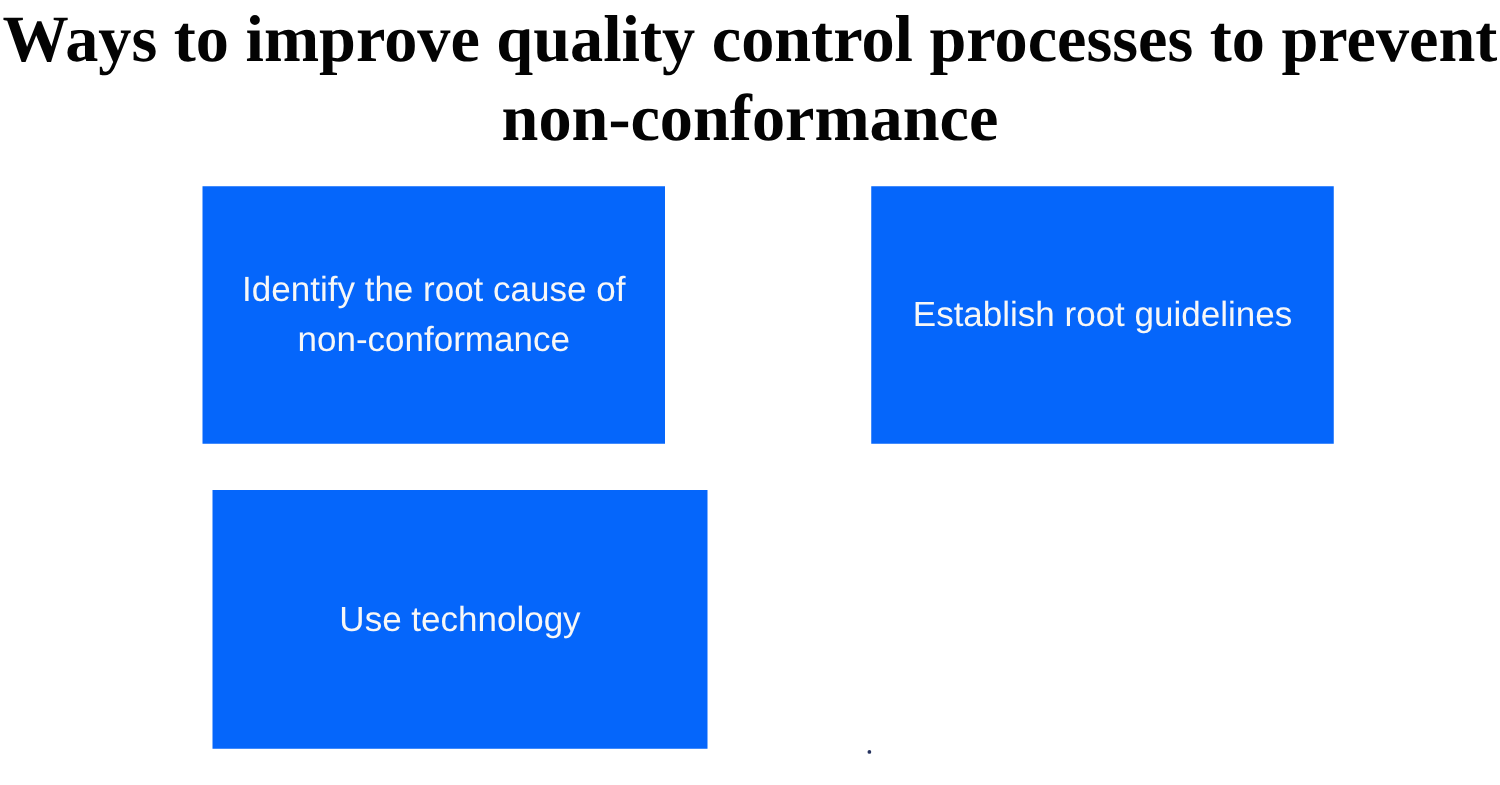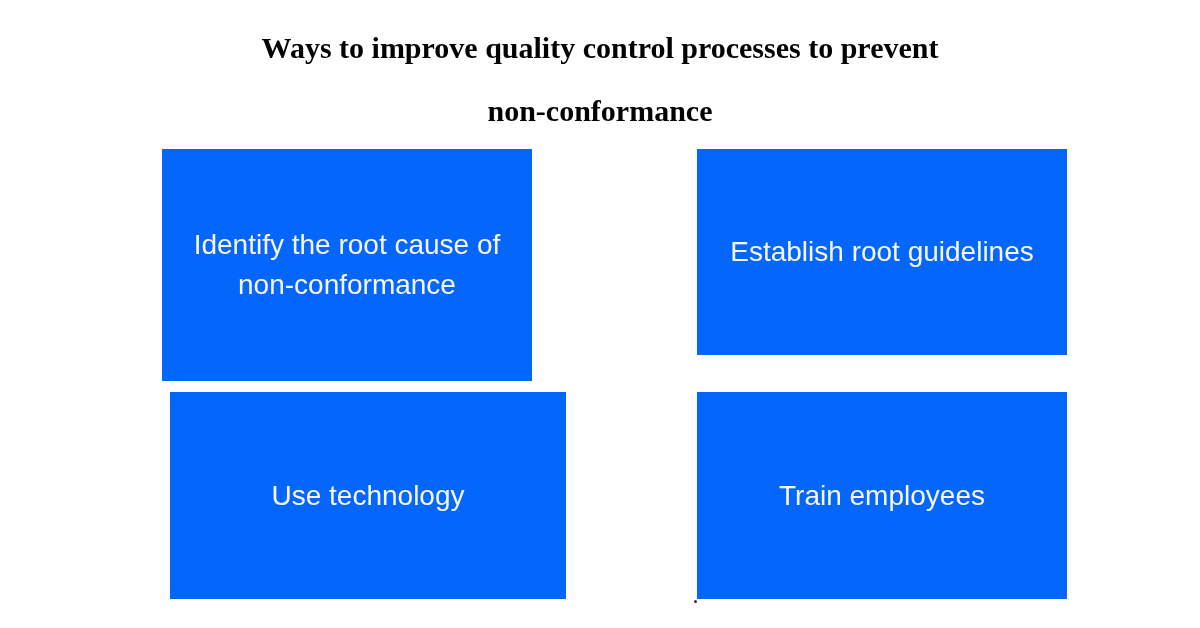--- a/index.html
+++ b/index.html
@@ -15,45 +15,45 @@
     width: 1200px;
     height: 628px;
     background: var(--page-bg, #ffffff);
     overflow: hidden;
   }
   .title {
     position: absolute;
     top: 0;
     left: 0;
     right: 0;
-    margin: 16px;
+    margin: 1px;
     text-align: center;
     font-family: "Liberation Serif", serif;
     font-weight: bold;
-    font-size: 30px;
+    font-size: 53px;
     line-height: 63px;
     letter-spacing: 0px;
     color: var(--title-color, #030303);
   }
   .card {
     position: absolute;
     background: var(--card-bg, #0566FB);
     color: var(--card-text, #F7F7F7);
     display: flex;
     align-items: center;
     justify-content: center;
     text-align: center;
   }
   .card-label {
     font-family: "Liberation Sans", sans-serif;
     font-size: 28px;
     line-height: 40px;
     white-space: pre-line;
   }
-  .card-1 { left: 162px; top: 149px; width: 370px; height: 232px; }
+  .card-1 { left: 162px; top: 149px; width: 370px; height: 206px; }
   .card-2 { left: 697px; top: 149px; width: 370px; height: 206px; }
   .card-3 { left: 170px; top: 392px; width: 396px; height: 207px; }
   .card-4 { left: 697px; top: 392px; width: 370px; height: 207px; }
   .stray-dot {
     position: absolute;
     left: 694px;
     top: 600px;
     width: 3px;
     height: 3px;
     border-radius: 50%;
@@ -76,19 +76,16 @@
   </div>
 
   <div class="card card-2">
     <span class="card-label">Establish root guidelines</span>
   </div>
 
   <div class="card card-3">
     <span class="card-label">Use technology</span>
   </div>
 
-  <div class="card card-4">
-    <span class="card-label">Train employees</span>
-  </div>
 
   <div class="stray-dot"></div>
 
 </div>
 
 </body></html>

